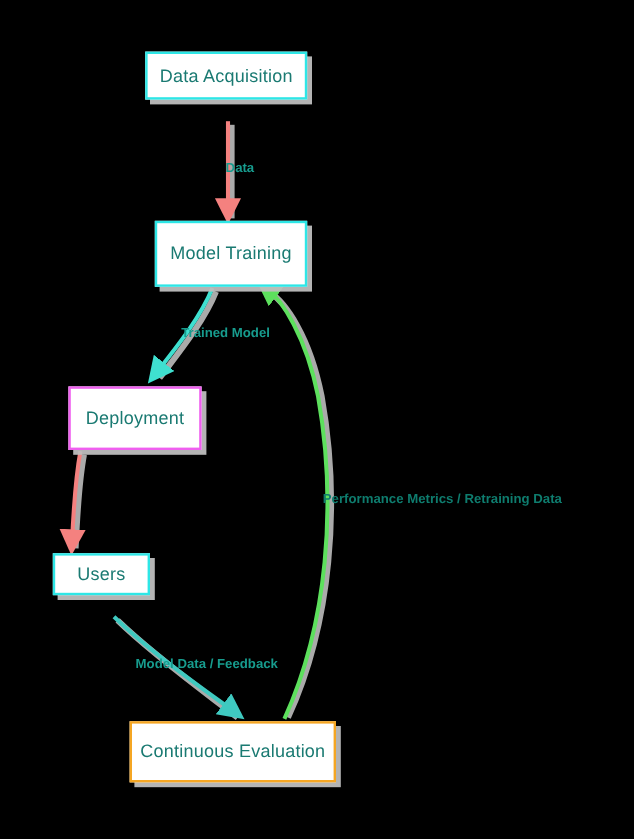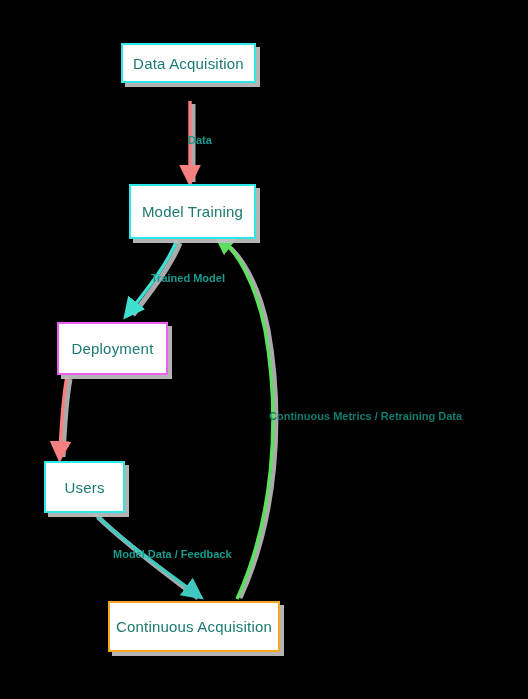--- a/index.html
+++ b/index.html
@@ -101,30 +101,30 @@
   </div>
 
   <div class="node" style="left:129px; top:184px; width:127px; height:55px; border-color:#2ee6e6;">
     <span>Model Training</span>
   </div>
 
   <div class="node" style="left:57px; top:322px; width:111px; height:53px; border-color:#ef5fef;">
     <span>Deployment</span>
   </div>
 
-  <div class="node" style="left:44px; top:461px; width:81px; height:52px; border-color:#2ee6e6;">
+  <div class="node" style="left:44px; top:461px; width:81px; height:35px; border-color:#2ee6e6;">
     <span>Users</span>
   </div>
 
   <div class="node" style="left:108px; top:601px; width:172px; height:51px; border-color:#f5a623;">
-    <span>Continuous Acquisition</span>
+    <span>Continuous Evaluation</span>
   </div>
 
   <div class="edge-label" style="left:188px; top:134px;">Data</div>
 
   <div class="edge-label" style="left:151px; top:272px;">Trained Model</div>
 
 
   <div class="edge-label" style="left:113px; top:548px;">Model Data / Feedback</div>
 
-  <div class="edge-label green" style="left:269px; top:410px;">Continuous Metrics / Retraining Data</div>
+  <div class="edge-label green" style="left:269px; top:410px;">Performance Metrics / Retraining Data</div>
 
 </div>
 
 </body></html>

